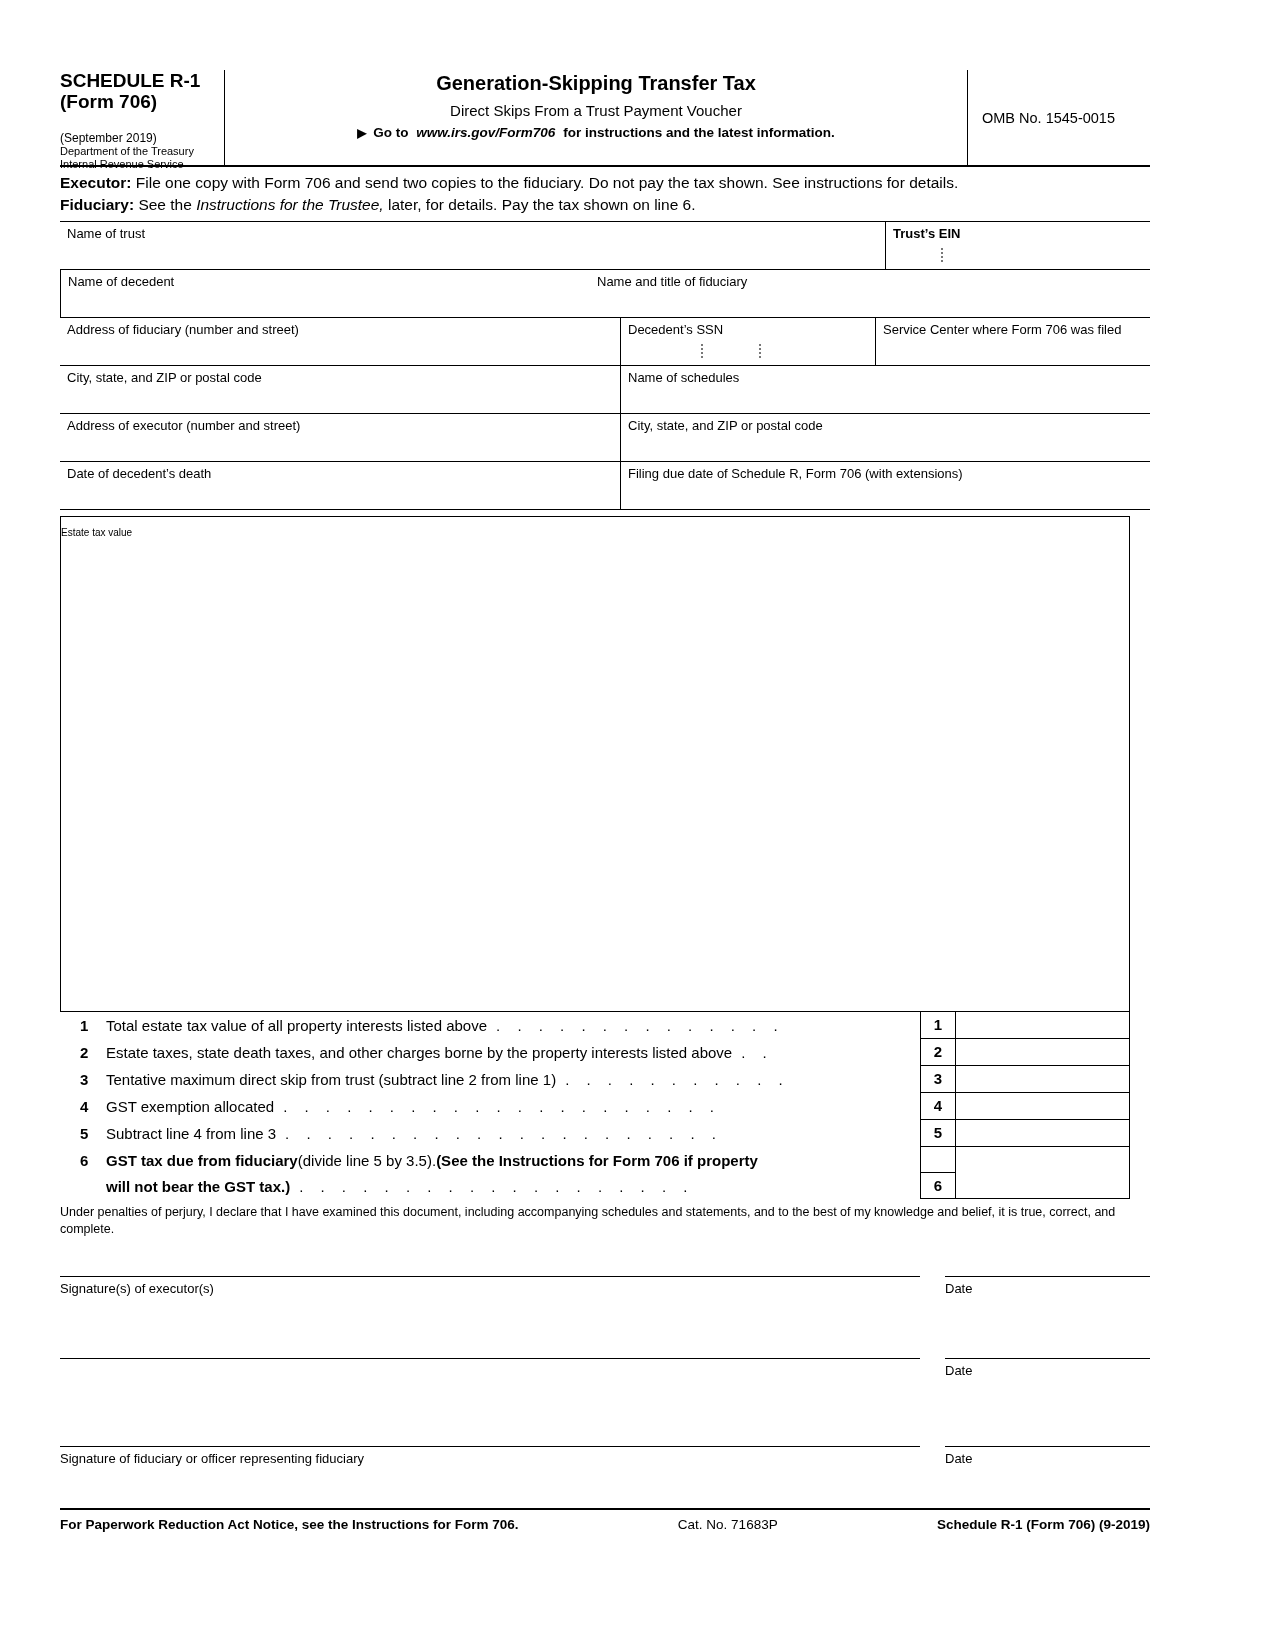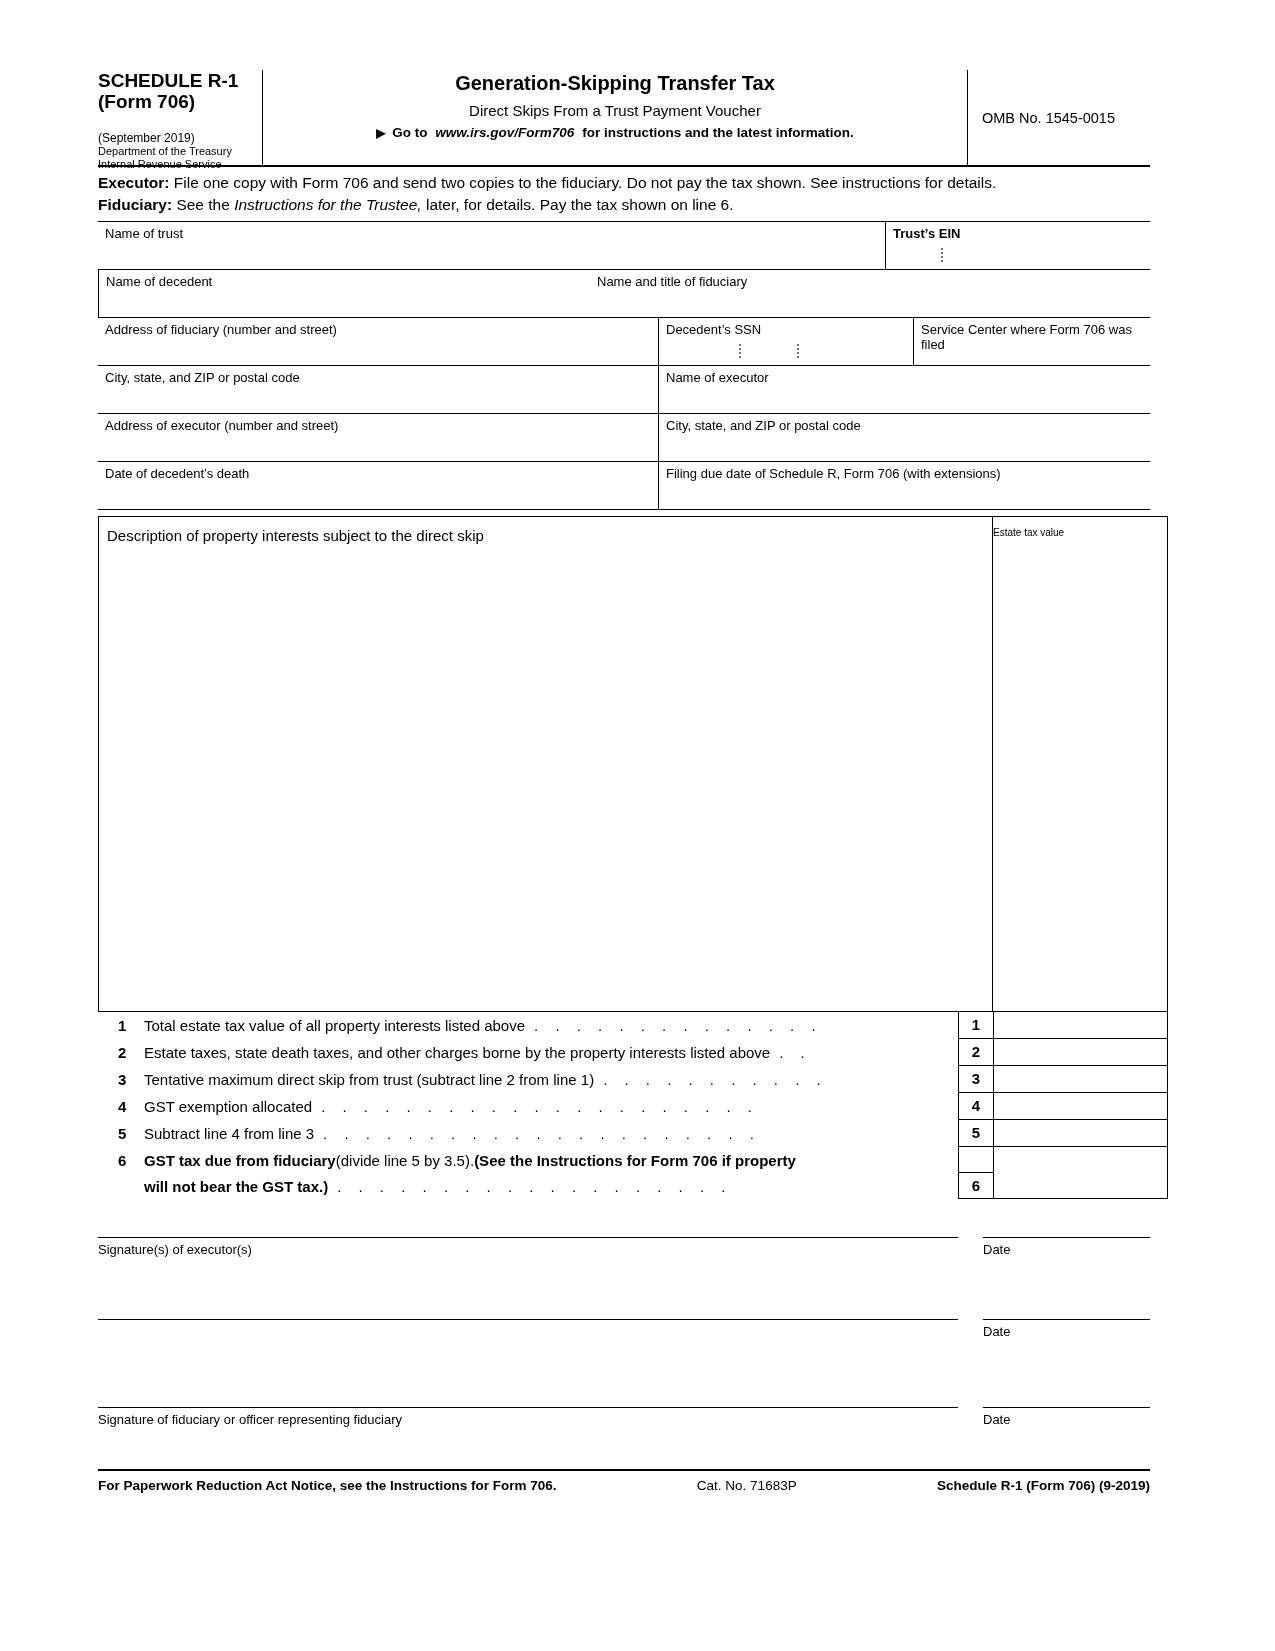--- a/index.html
+++ b/index.html
@@ -2,21 +2,21 @@
 <html><head>
 <meta charset="utf-8">
 <style>
   * { margin:0; padding:0; box-sizing:border-box; }
   html,body { background:#e8e8e8; }
   .page {
     width:1275px; height:1651px; background:#fff; color:#000;
     font-family:"Liberation Sans", sans-serif; position:relative; overflow:hidden;
     margin:0 auto;
   }
-  .content { padding:70px 125px 0 98px; }
+  .content { padding:70px 125px 0 60px; }
 
   .b { font-weight:bold; }
   .i { font-style:italic; }
 
   
   .form-header { display:flex; border-bottom:2.5px solid #000; height:97px; }
   .hdr-left { width:165px; border-right:1px solid #000; padding:1px 6px 2px 0; }
   .sched { font-weight:bold; font-size:19px; line-height:1.1; }
   .formno { font-weight:bold; font-size:19px; line-height:1.1; }
   .rev { font-size:12px; margin-top:18px; }
@@ -153,21 +153,21 @@
         </div>
         <div class="fcell bl grow">
           <span class="flabel">Service Center where Form 706 was filed</span>
         </div>
       </div>
       <div class="frow">
         <div class="fcell w560">
           <span class="flabel">City, state, and ZIP or postal code</span>
         </div>
         <div class="fcell bl grow">
-          <span class="flabel">Name of executor</span>
+          <span class="flabel">Name of schedules</span>
         </div>
       </div>
       <div class="frow">
         <div class="fcell w560">
           <span class="flabel">Address of executor (number and street)</span>
         </div>
         <div class="fcell bl grow">
           <span class="flabel">City, state, and ZIP or postal code</span>
         </div>
       </div>
@@ -176,23 +176,20 @@
           <span class="flabel">Date of decedent’s death</span>
         </div>
         <div class="fcell bl grow">
           <span class="flabel">Filing due date of Schedule R, Form 706 (with extensions)</span>
         </div>
       </div>
     </div>
 
 
     <div class="p1box">
-      <div class="p1desc">
-        <span>Description of property interests subject to the direct skip</span>
-      </div>
       <div class="p1val">
         <span>Estate tax value</span>
       </div>
     </div>
 
     <div class="lines">
 
       <div class="lrow">
         <div class="ltext">
           <span class="lnum">1</span>
@@ -257,20 +254,21 @@
           </div>
         </div>
         <div class="lboxcol">
           <div class="lbox6">6</div>
         </div>
         <div class="lamt" style="height:52px"></div>
       </div>
 
     </div>
 
+    <p class="perjury">Under penalties of perjury, I declare that I have examined this document, including accompanying schedules and statements, and to the best of my knowledge and belief, it is true, correct, and complete.</p>
 
     <div class="sig-group sg1">
       <div class="sig-rules">
         <div class="rule long"></div>
         <div class="rule-gap"></div>
         <div class="rule short"></div>
       </div>
       <div class="sig-labels">
         <span class="sig-label-left">Signature(s) of executor(s)</span>
         <span>Date</span>

